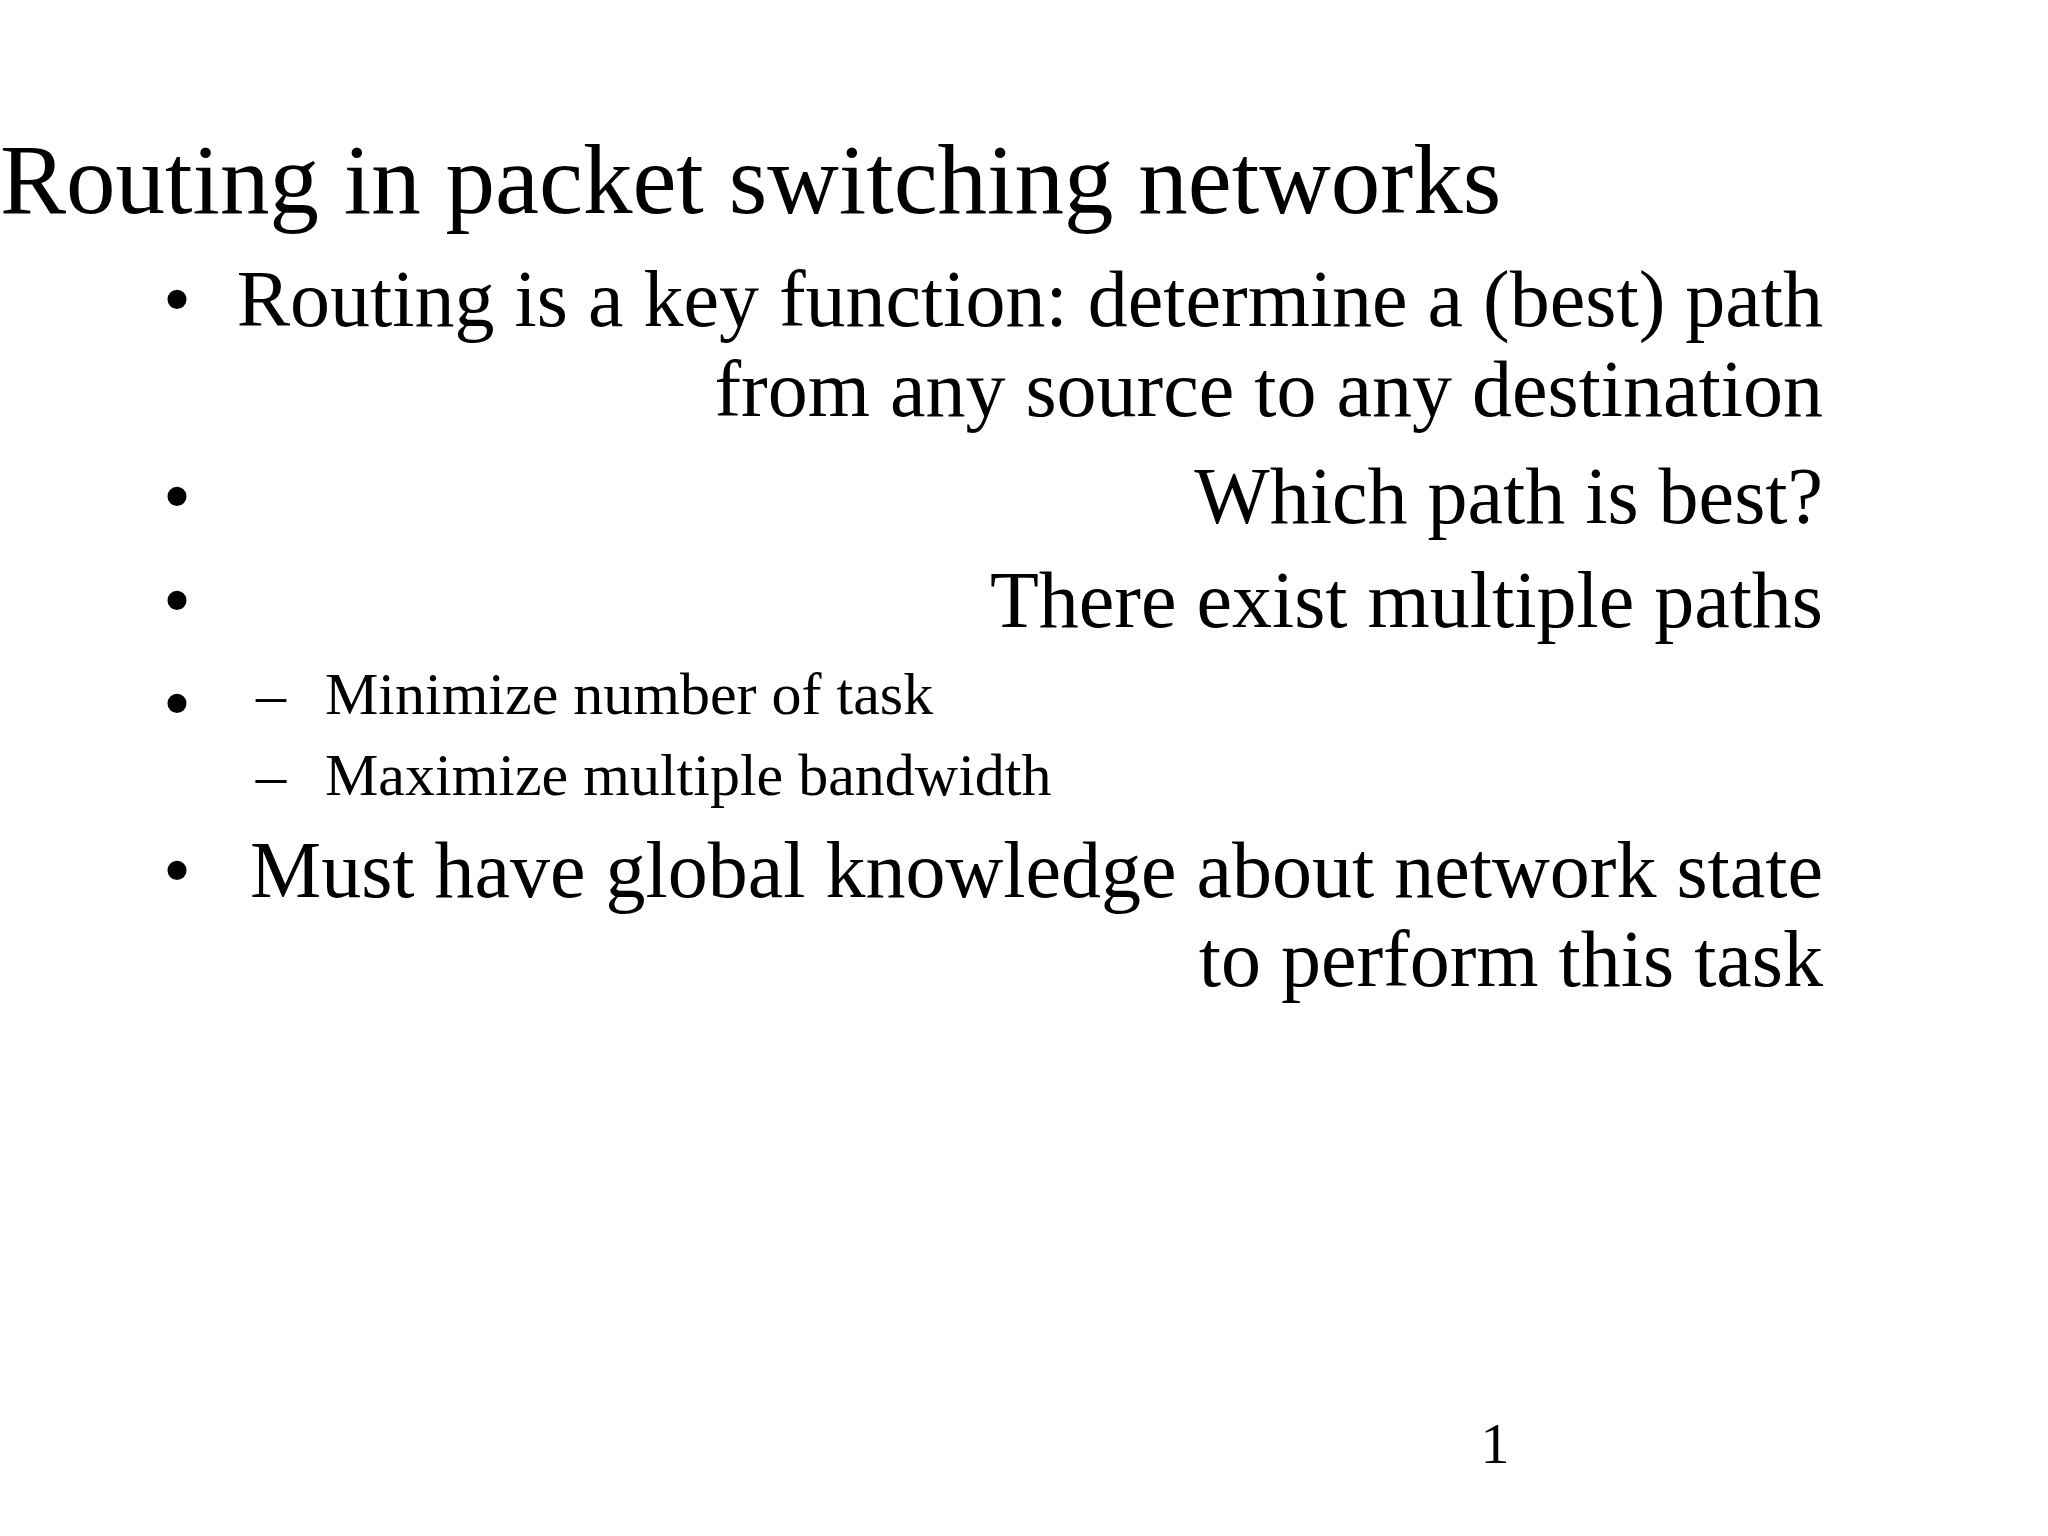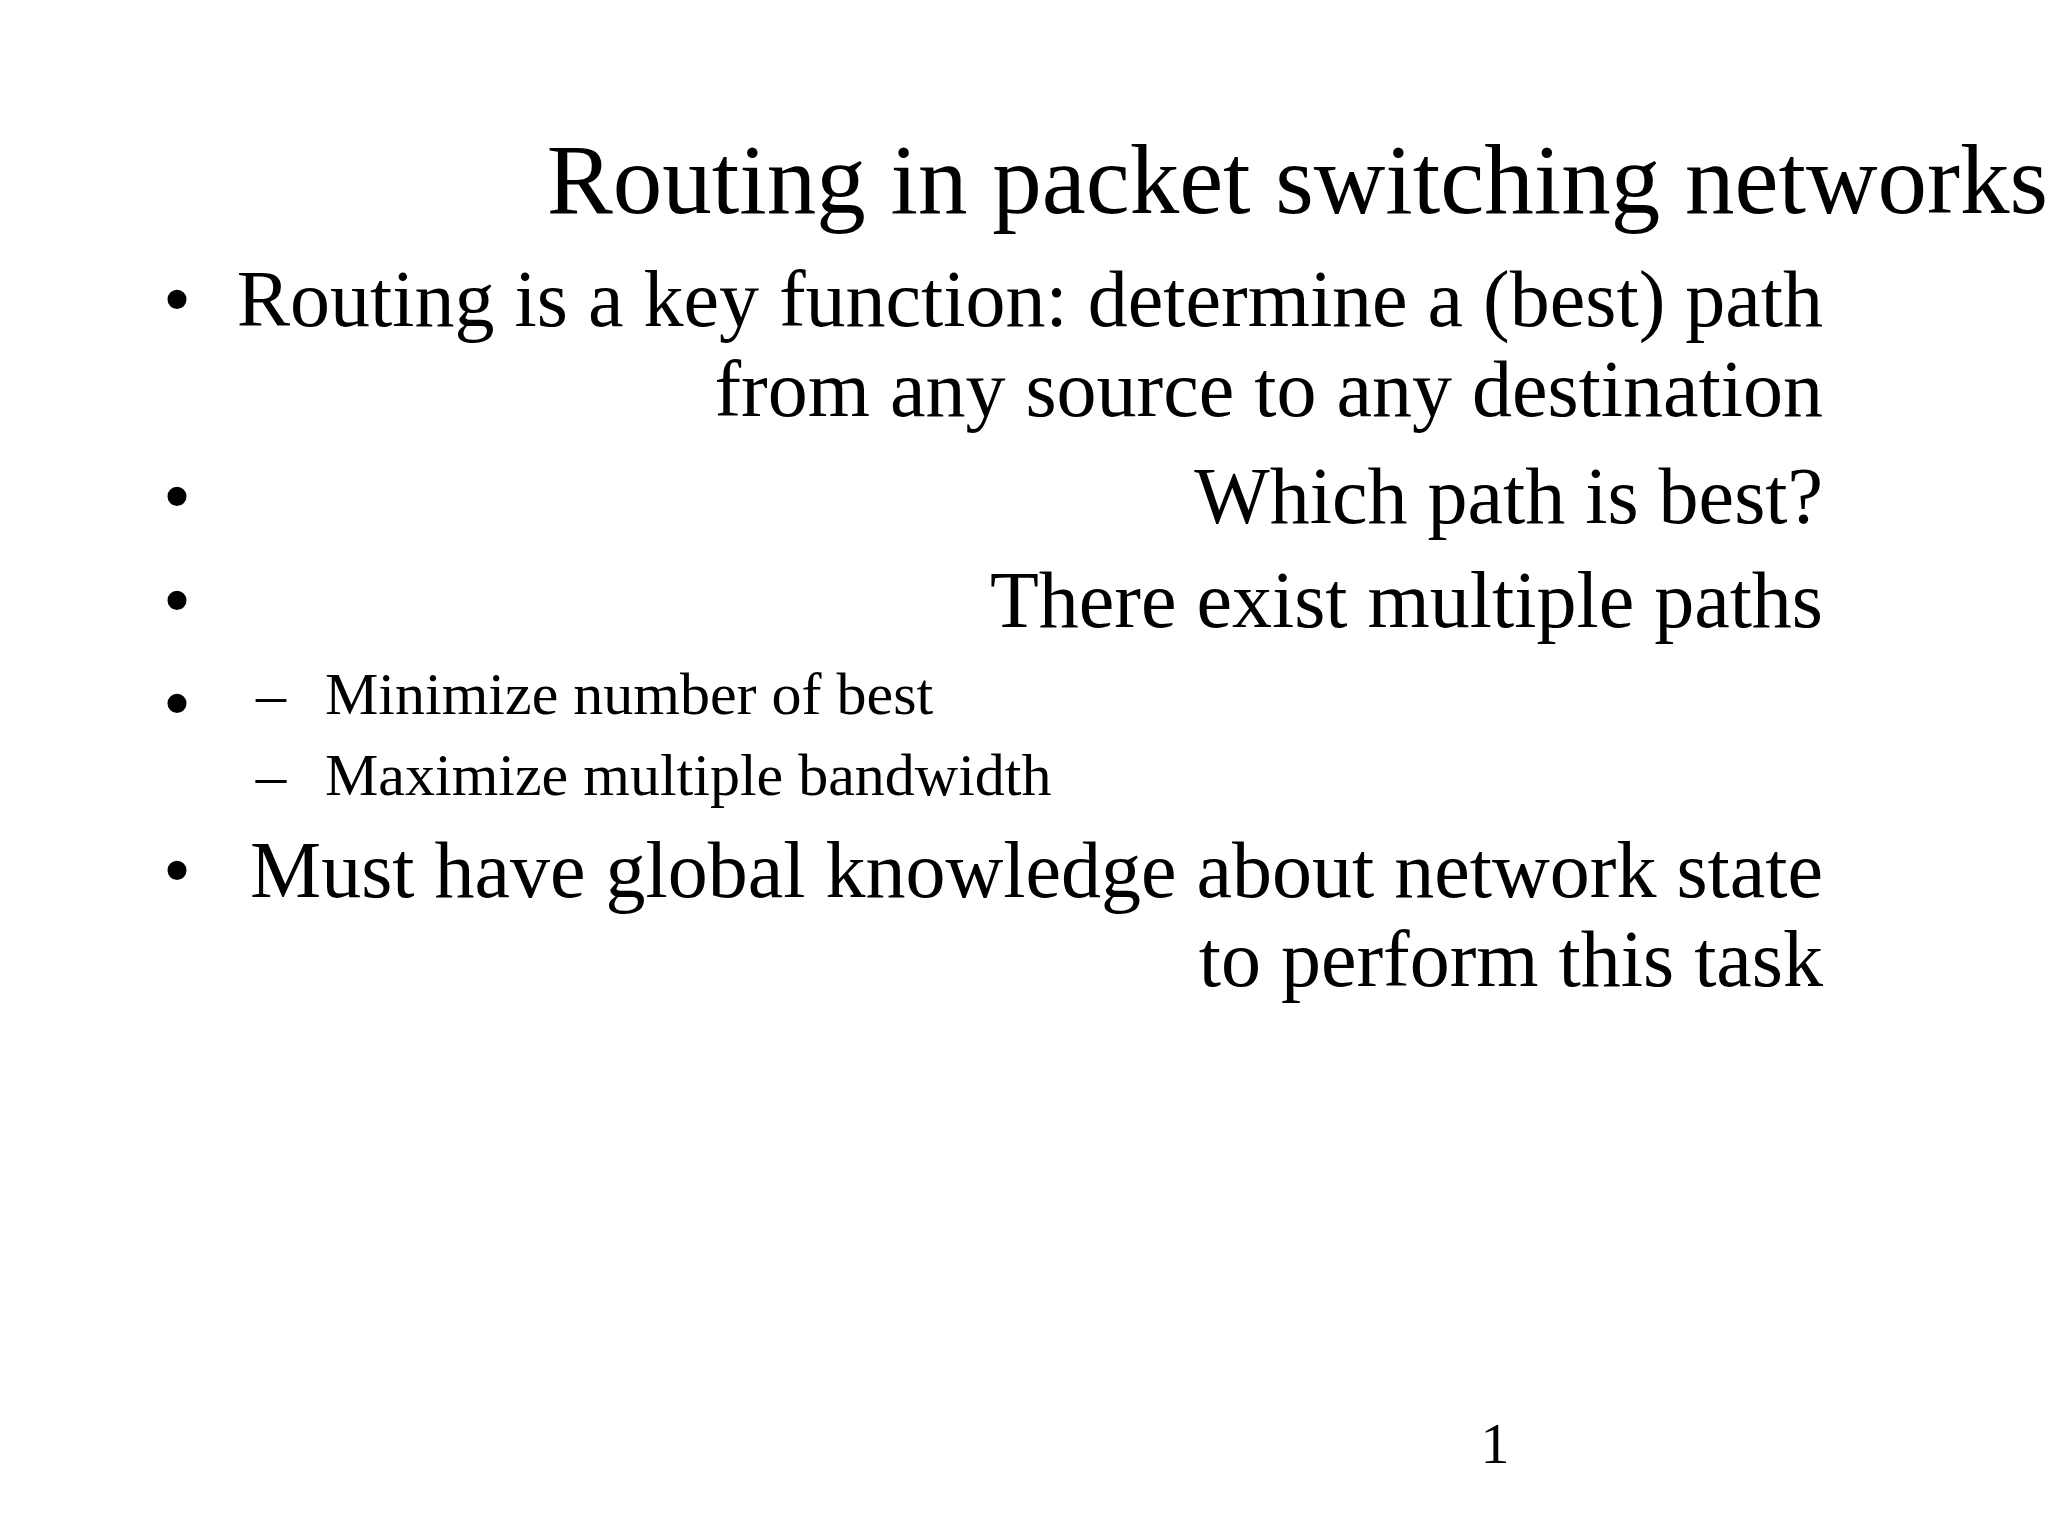--- a/index.html
+++ b/index.html
@@ -24,21 +24,21 @@
     height: 1536px;
     background: #ffffff;
   }
 
   
   #slide-title {
     position: absolute;
     left: 0;
     top: 62px;
     width: 2048px;
-    text-align: right;
+    text-align: left;
     font-size: 99px;
     line-height: 1.05;
     font-weight: normal;
     letter-spacing: 0px;
     white-space: nowrap;
   }
 
   
   #body-list {
     position: absolute;
@@ -141,21 +141,21 @@
       <span class="marker"></span>
       <span class="btext">There exist multiple paths</span>
     </div>
 
     <div class="bullet-row">
       <span class="marker"></span>
     </div>
     <div class="sub-list">
       <div class="sub-row">
         <span class="marker"></span>
-        <span class="btext">Minimize number of best</span>
+        <span class="btext">Minimize number of task</span>
       </div>
       <div class="sub-row">
         <span class="marker"></span>
       </div>
       <div class="sub-row">
         <span class="marker"></span>
         <span class="btext">Maximize multiple bandwidth</span>
       </div>
     </div>
 

